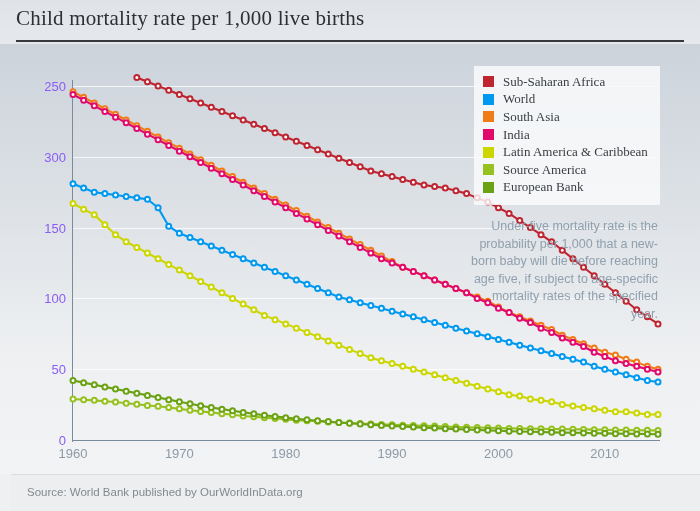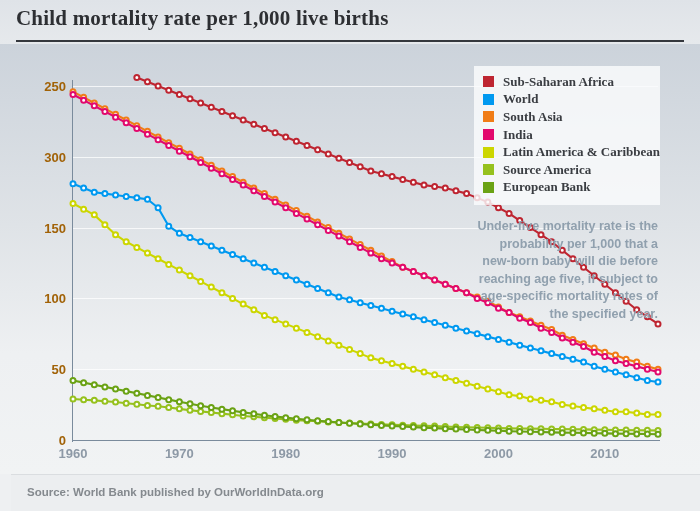--- a/index.html
+++ b/index.html
@@ -1,21 +1,21 @@
 <!DOCTYPE html>
 <html><head>
 <meta charset="utf-8">
 <style>
   html,body{margin:0;padding:0;}
   body{
     width:700px;height:511px;overflow:hidden;
     font-family:"Liberation Sans",sans-serif;
     background:#eef0f2;
   }
-  #root{position:relative;width:700px;height:511px;font-weight:bold;}
+  #root{position:relative;width:700px;height:511px;}
 
   
   .header{
     position:absolute;left:0;top:0;width:700px;height:44px;
     background:linear-gradient(to bottom,#dfe3e8 0%,#e6e9ec 100%);
   }
   .title{
     position:absolute;left:16px;top:6px;
     font-family:"Liberation Serif",serif;
     font-size:21px;color:#2d2f33;letter-spacing:.2px;white-space:nowrap;
@@ -32,21 +32,21 @@
 
   
   .chart{position:absolute;left:0;top:0;width:700px;height:511px;}
 
   .gridline{position:absolute;left:0;width:585px;height:1px;background:rgba(255,255,255,.75);}
   .axis-y{position:absolute;left:72px;top:80px;width:1px;height:362px;background:#7a8b9c;}
   .axis-x{position:absolute;left:72px;top:440px;width:588px;height:1px;background:#7a8b9c;}
 
   .ytick{
     position:absolute;right:0;width:40px;text-align:right;
-    font-size:13px;color:#a16207;transform:translateY(-50%);
+    font-size:13px;color:#8b5cf6;transform:translateY(-50%);
   }
   .ytickwrap{position:absolute;left:22px;width:44px;}
   .xtick{
     position:absolute;top:446px;width:70px;text-align:center;
     font-size:13px;color:#8d99a6;
   }
 
   svg.series-layer{position:absolute;left:0;top:0;width:700px;height:511px;overflow:visible;}
 
   

